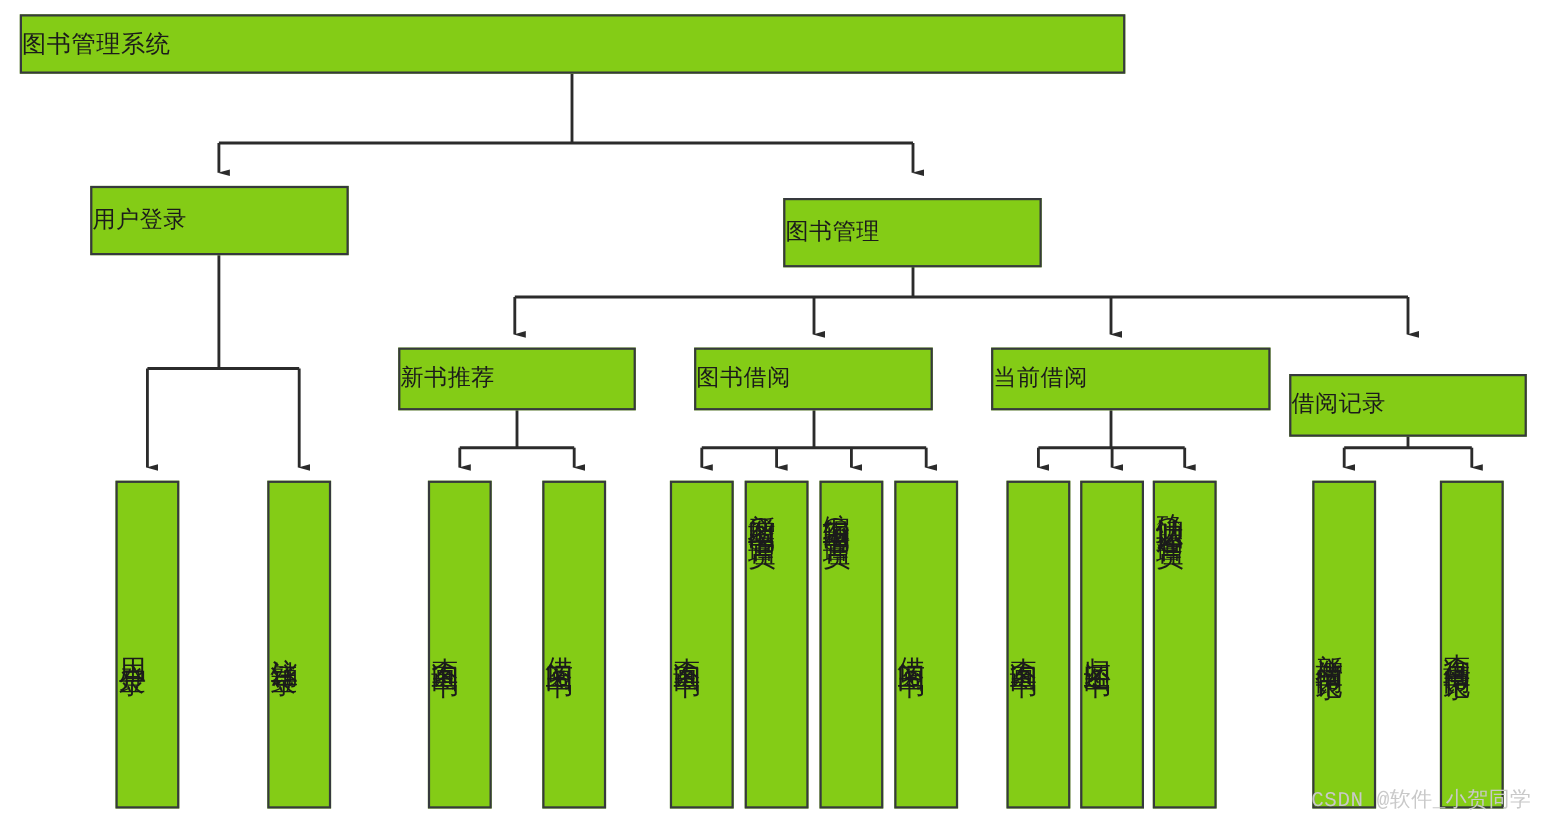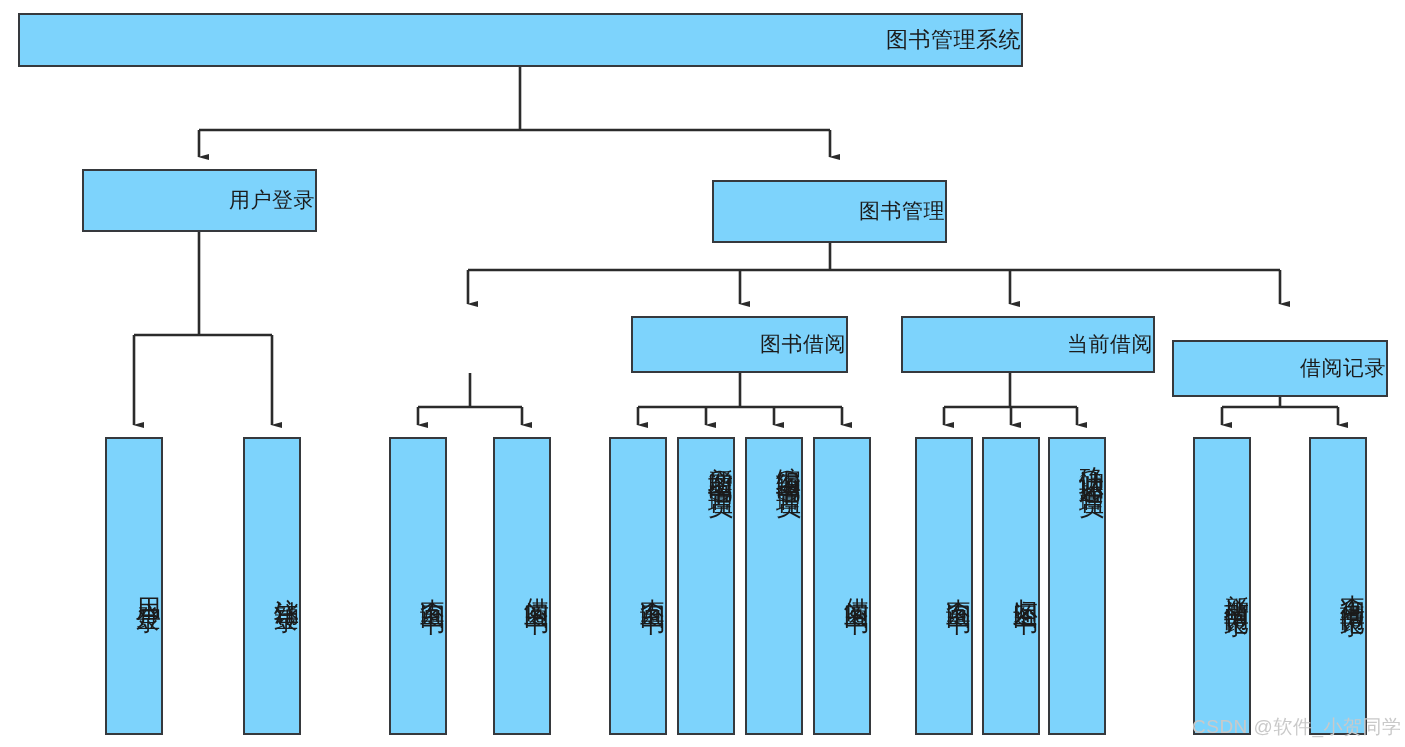--- a/index.html
+++ b/index.html
@@ -21,24 +21,24 @@
     position: absolute;
     left: 0;
     top: 0;
     width: 1405px;
     height: 747px;
   }
   .node {
     position: absolute;
     box-sizing: border-box;
     border: 2px solid #36393d;
-    background: #7dd3fc;
+    background: #84cc16;
     display: flex;
     align-items: center;
-    justify-content: flex-end;
+    justify-content: flex-start;
     color: #1b1b1b;
     line-height: 1.18;
   }
   .node .nlabel {
     display: block;
     text-align: center;
     white-space: pre;
   }
   .node.horiz .nlabel {
     font-size: 21px;
@@ -134,20 +134,23 @@
     <span class="nlabel">图书管理系统</span>
   </div>
 
   <div class="node horiz" style="left:82px; top:169px; width:235px; height:63px;">
     <span class="nlabel">用户登录</span>
   </div>
   <div class="node horiz" style="left:712px; top:180px; width:235px; height:63px;">
     <span class="nlabel">图书管理</span>
   </div>
 
+  <div class="node horiz" style="left:362px; top:316px; width:216px; height:57px;">
+    <span class="nlabel">新书推荐</span>
+  </div>
   <div class="node horiz" style="left:631px; top:316px; width:217px; height:57px;">
     <span class="nlabel">图书借阅</span>
   </div>
   <div class="node horiz" style="left:901px; top:316px; width:254px; height:57px;">
     <span class="nlabel">当前借阅</span>
   </div>
   <div class="node horiz" style="left:1172px; top:316px; width:216px; height:57px;margin-top:24px;">
     <span class="nlabel">借阅记录</span>
   </div>
 
@@ -188,15 +191,15 @@
     <span class="nlabel">确认归还（管理员）</span>
   </div>
 
   <div class="node vert center" style="left:1193px; top:437px; width:58px; height:298px;">
     <span class="nlabel">新增借阅记录</span>
   </div>
   <div class="node vert center" style="left:1309px; top:437px; width:58px; height:298px;">
     <span class="nlabel">查询借阅记录</span>
   </div>
 
-  <div class="watermark" style="left:1192px; top:714px;">CSDN @软件_小贺同学</div>
+  <div class="watermark" style="left:1192px; top:714px;font-family:Liberation Mono, monospace;">CSDN @软件_小贺同学</div>
 
 </div>
 
 </body></html>

